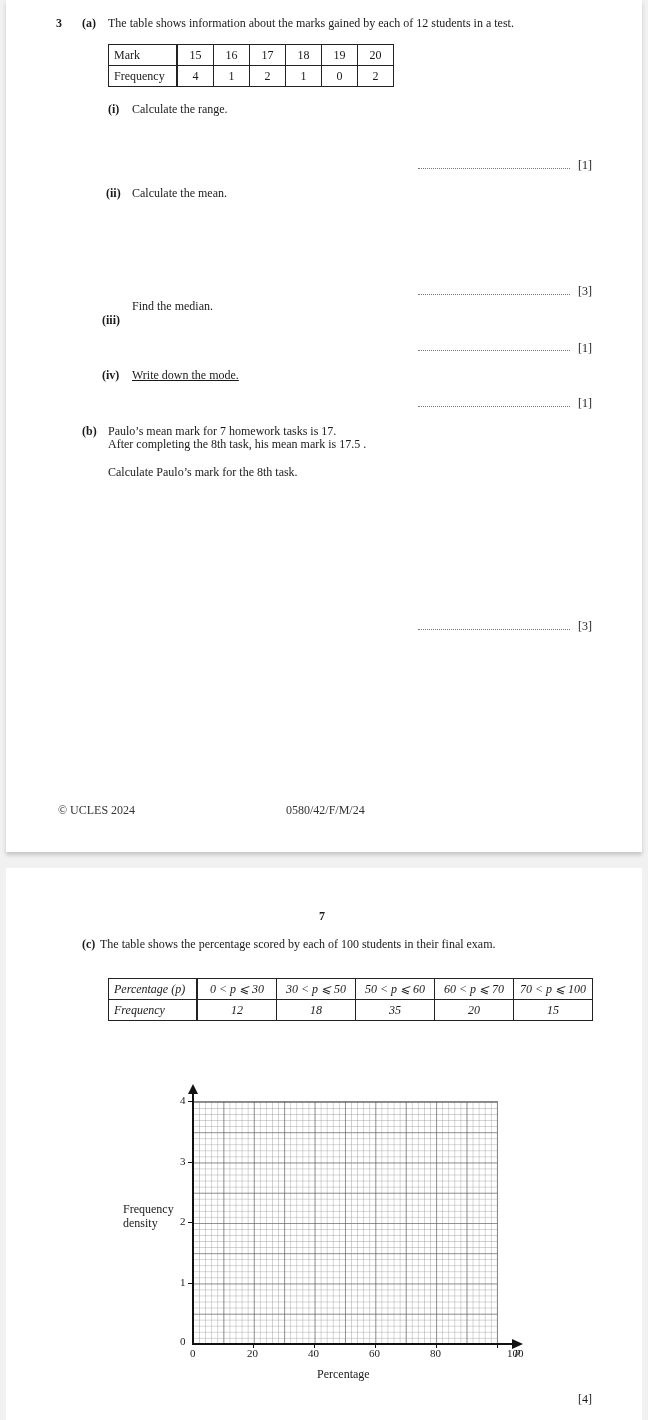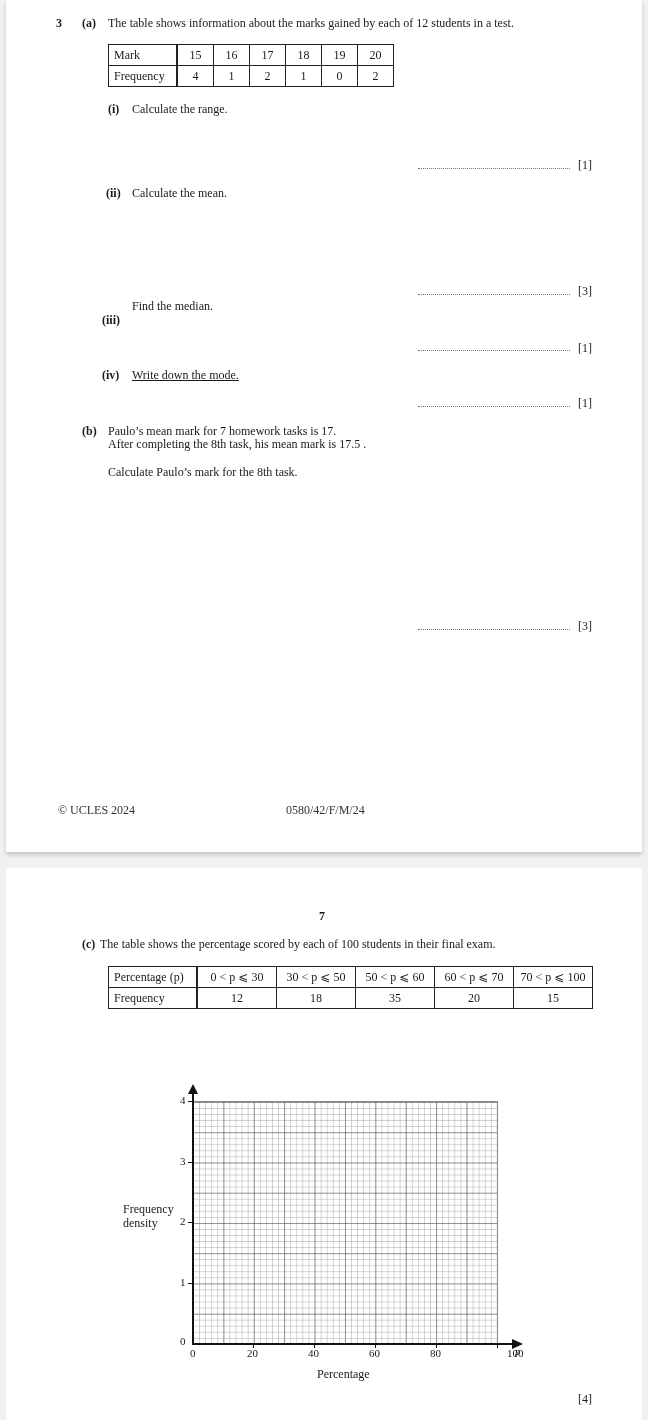--- a/index.html
+++ b/index.html
@@ -95,21 +95,21 @@
   <span class="abs footer" style="left:52px;top:803px;">© UCLES 2024</span>
   <span class="abs footer" style="left:280px;top:803px;">0580/42/F/M/24</span>
 </div>
 
 <div class="page" id="page2">
   <span class="abs t b" style="left:313px;top:41px;">7</span>
 
   <span class="abs t b" style="left:76px;top:69px;">(c)</span>
   <span class="abs t" style="left:94px;top:69px;">The table shows the percentage scored by each of 100 students in their final exam.</span>
 
-  <table class="data" style="left:102px;top:98px;">
+  <table class="data" style="left:102px;top:110px;font-style:italic;">
     <tbody>
         <tr>
       <td class="hdr" style="width:82px;">Percentage (p)</td>
       <td style="width:78px;">0 &lt; p ⩽ 30</td>
       <td style="width:78px;">30 &lt; p ⩽ 50</td>
       <td style="width:78px;">50 &lt; p ⩽ 60</td>
       <td style="width:78px;">60 &lt; p ⩽ 70</td>
       <td style="width:78px;">70 &lt; p ⩽ 100</td>
     </tr>
     <tr>

